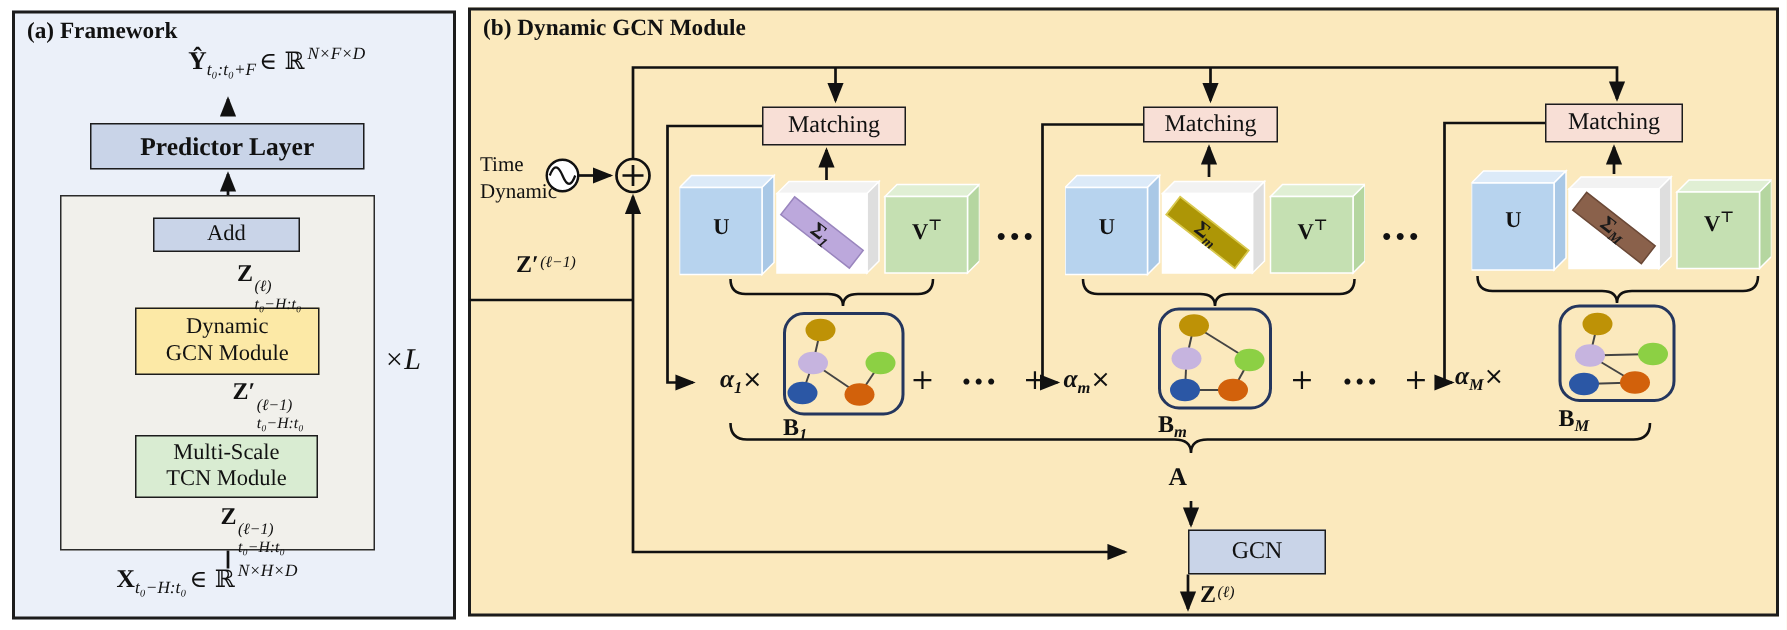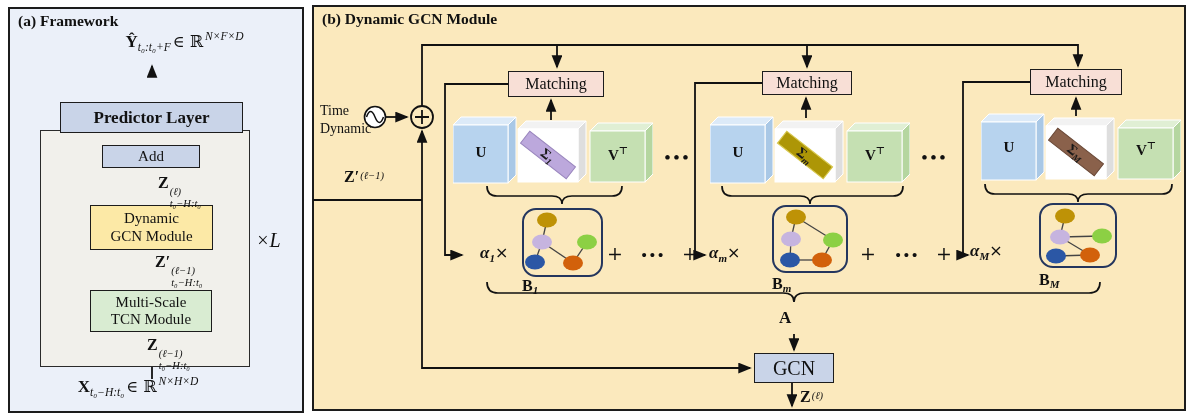--- a/index.html
+++ b/index.html
@@ -9,21 +9,21 @@
   .panel{position:absolute;border:2px solid #1c1c1c;box-sizing:border-box;z-index:0;}
   #panel-a{left:8px;top:7px;width:296px;height:406px;background:#EBF0F9;}
   #panel-b{left:312px;top:5px;width:874px;height:406px;background:#FBE9BD;}
   .panel-title{position:absolute;font-weight:bold;font-size:15.5px;z-index:3;}
   svg.layer{position:absolute;left:0;top:0;z-index:1;}
   .box{position:absolute;box-sizing:border-box;border:1.6px solid #1c1c1c;z-index:2;
        display:flex;align-items:center;justify-content:center;text-align:center;font-size:15px;line-height:1.15;}
   .steel{background:#C9D4E8;}
   .grayframe{position:absolute;box-sizing:border-box;border:1.5px solid #2a2a2a;background:#F1F0EB;z-index:1;}
   .lab{position:absolute;z-index:3;white-space:nowrap;}
-  .bold{font-weight:bold;margin-top:20px;}
+  .bold{font-weight:bold;}
   .math-b{font-weight:bold;font-size:16px;}
   .stack{display:inline-flex;flex-direction:column;font-size:10.5px;font-style:italic;line-height:1.15;vertical-align:-7px;margin-left:1px;}
   .stack .ssup,.stack .ssub{font-style:italic;}
   .formula{position:absolute;z-index:3;text-align:center;font-size:17px;white-space:nowrap;}
   .formula .fb{font-weight:bold;}
   .formula .fsub{font-size:11.5px;font-style:italic;vertical-align:-4px;}
   .formula .fmid{font-size:16px;padding:0 2px;font-family:"DejaVu Serif","DejaVu Sans",serif;}
   .formula .fsup{font-size:11.5px;font-style:italic;vertical-align:7px;}
   .cube-label{position:absolute;z-index:3;font-weight:bold;font-size:15px;text-align:center;}
   .vsup{font-size:10px;vertical-align:6px;font-family:"DejaVu Sans",sans-serif;}
@@ -301,20 +301,20 @@
     <span>B</span><span class="bsub">1</span>
   </div>
   <div class="blab" style="left:772px;top:275px;width:76px;">
     <span>B</span><span class="bsub">m</span>
   </div>
   <div class="blab" style="left:1039px;top:271px;width:78px;">
     <span>B</span><span class="bsub">M</span>
   </div>
 
   <div class="blab" style="left:779px;top:308px;width:30px;font-size:17px;">A</div>
-  <div class="box steel" style="left:754px;top:353px;width:80px;height:30px;font-size:20px;">GCN</div>
+  <div class="box steel" style="left:792px;top:353px;width:92px;height:30px;font-size:16px;">GCN</div>
   <div class="lab" style="left:800px;top:388px;">
     <span class="math-b">Z</span><span class="stack" style="vertical-align:3px;">
         <span class="ssup">(ℓ)</span>
       </span>
   </div>
 
 </div>
 
 </body></html>

